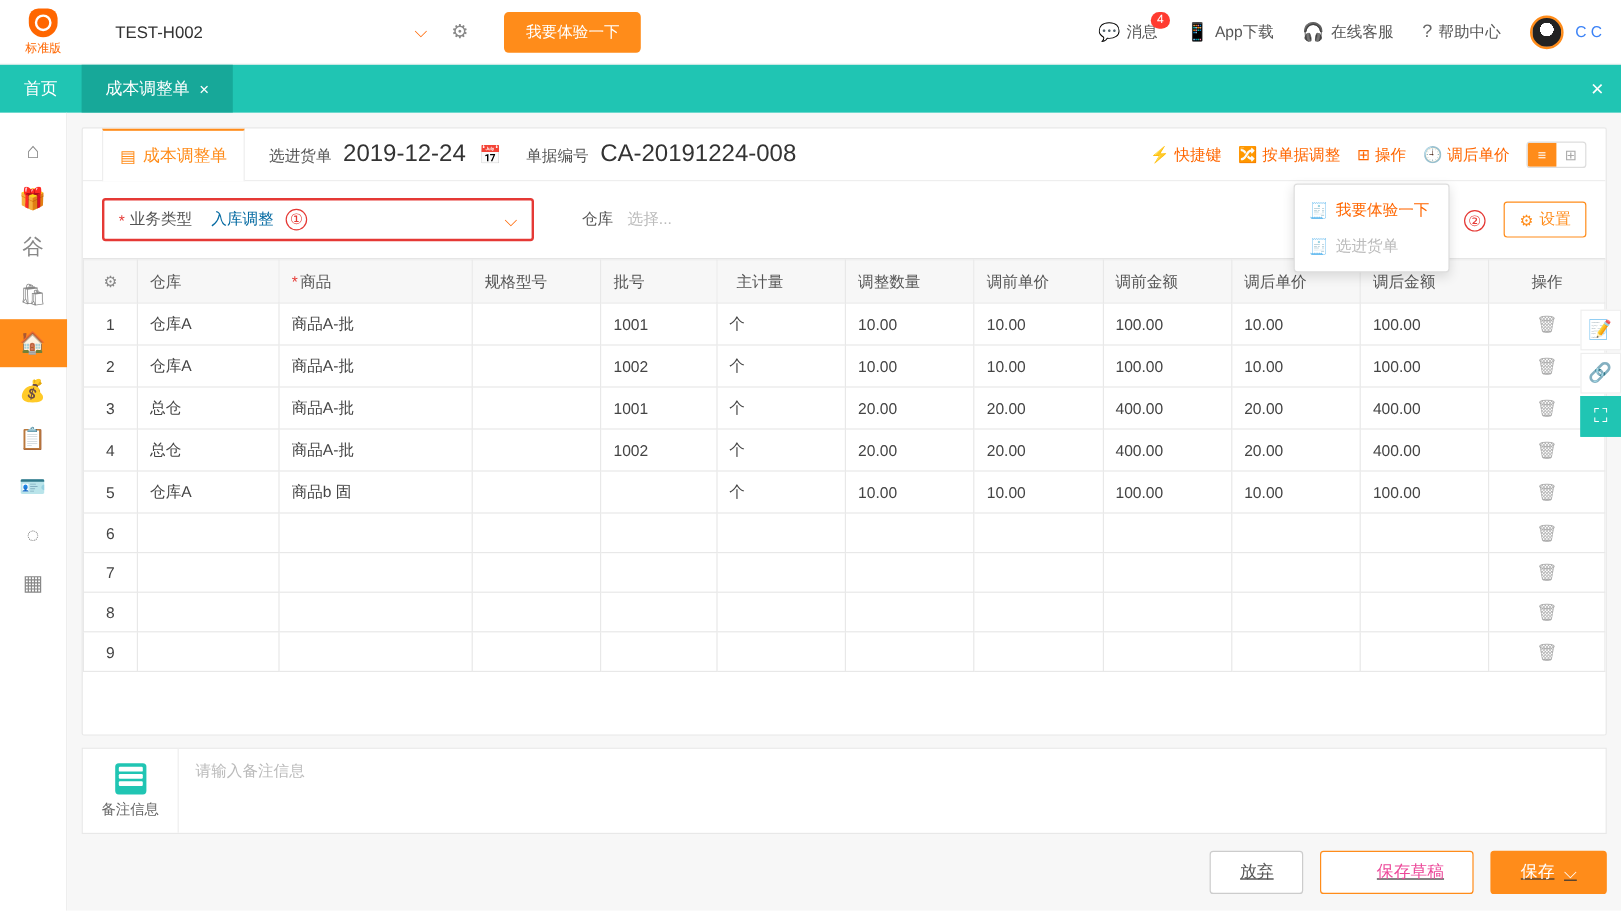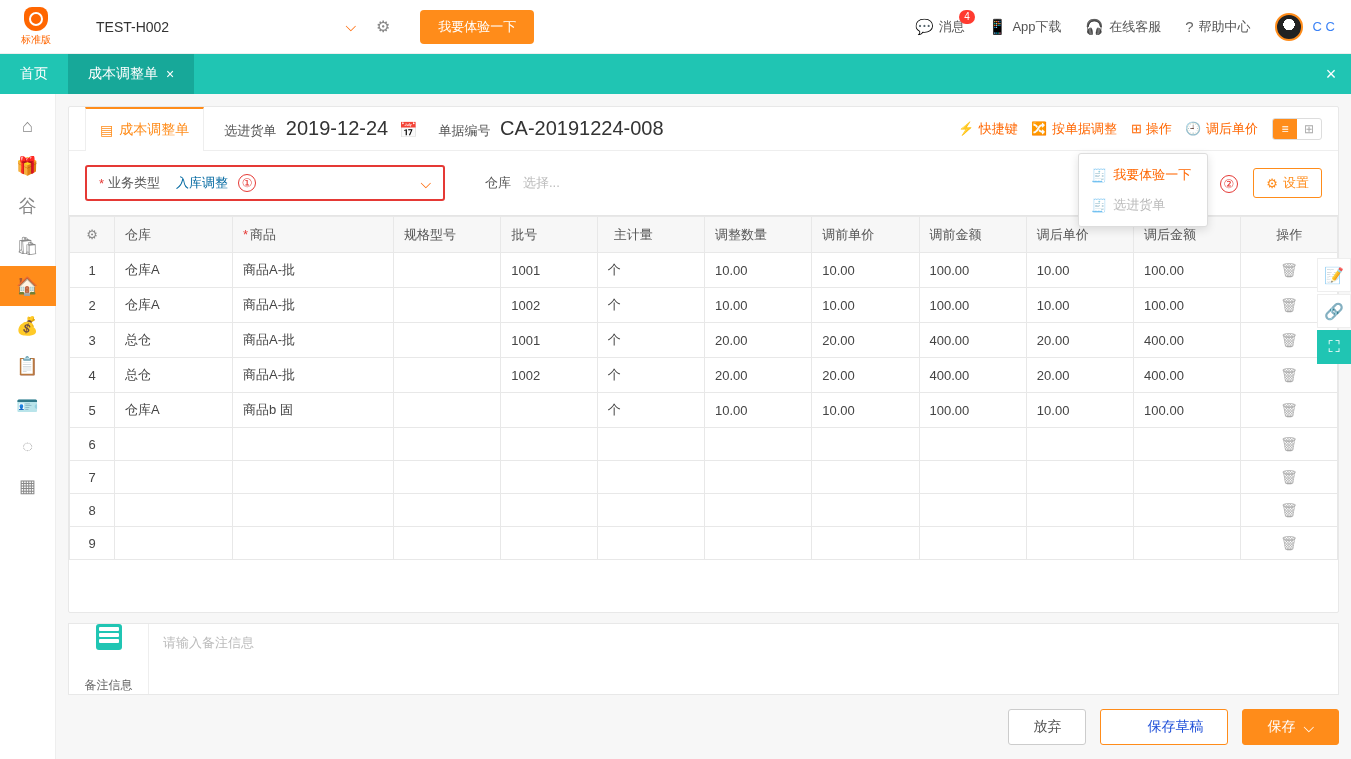--- a/index.html
+++ b/index.html
@@ -83,30 +83,30 @@
     .col-spec { width: 100px; }
     .col-batch { width: 90px; }
     .col-unit { width: 100px; padding-left: 16px; }
     .col-num { width: 100px; }
     .col-op { width: 90px; text-align: center; }
     .del-icon { color: #aaa; cursor: pointer; font-size: 14px; }
     .gear-th { text-align: center; color: #888; }
 
     
     .remarks-card { margin: 10px 12px 0 12px; background: #fff; border: 1px solid #e8e8e8; display: flex; align-items: stretch; height: 72px; }
-    .remarks-label { width: 80px; display: flex; flex-direction: column; align-items: center; justify-content: space-between; border-right: 1px solid #eee; }
+    .remarks-label { width: 80px; display: flex; flex-direction: column; align-items: center; justify-content: center; border-right: 1px solid #eee; }
     .remarks-label .ricon { width: 26px; height: 26px; background: #20c5b3; border-radius: 3px; margin-bottom: 4px; position: relative; }
     .remarks-label .ricon::before { content:''; position:absolute; top:3px; left:3px; right:3px; height:4px; background:#fff; border-radius:1px; box-shadow: 0 6px 0 #fff, 0 12px 0 #fff; }
     .remarks-label .rtxt { font-size: 12px; color: #666; }
     .remarks-input { flex: 1; padding: 10px 14px; color: #bbb; font-size: 13px; }
 
     
-    .footer { margin: 14px 12px 14px 12px; display: flex; justify-content: flex-end; gap: 14px; }
+    .footer { margin: 14px 12px 14px 12px; display: flex; justify-content: flex-end; gap: 14px; text-decoration: underline; }
     .btn { padding: 8px 24px; border-radius: 3px; cursor: pointer; font-size: 14px; border: 1px solid #ccc; background: #fff; color: #555; }
-    .btn.outline-primary { border-color: #ff8c1a; color: #1d4ed8; padding-left: 46px; }
+    .btn.outline-primary { border-color: #ff8c1a; color: #ec4899; padding-left: 46px; }
     .btn.primary { background: #ff8c1a; border-color: #ff8c1a; color: #fff; display: flex; align-items: center; gap: 8px; }
 
     
     .right-float { position: absolute; right: 0; top: 258px; width: 34px; display: flex; flex-direction: column; }
     .rf-item { width: 34px; height: 34px; display: flex; align-items: center; justify-content: center; background: #fff; border: 1px solid #eee; color: #888; cursor: pointer; font-size: 16px; margin-bottom: 2px; }
     .rf-item.active { background: #20c5b3; color: #fff; border-color: #20c5b3; }
   </style>
 </head>
 <body>
 

